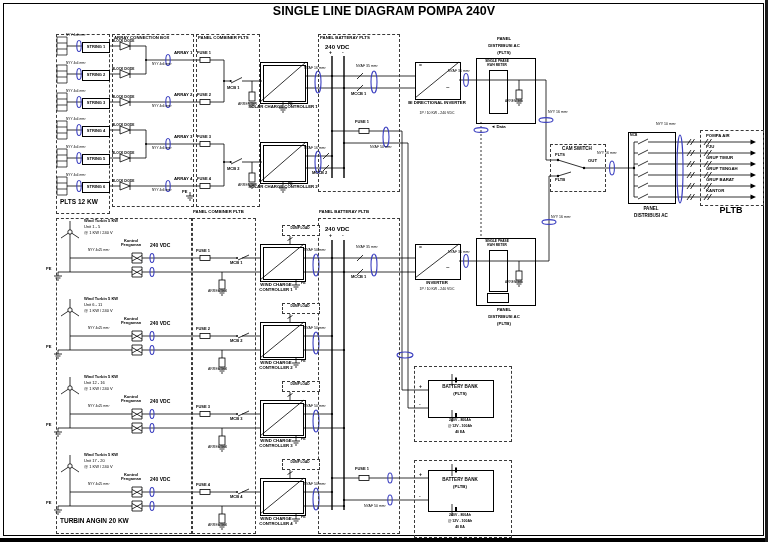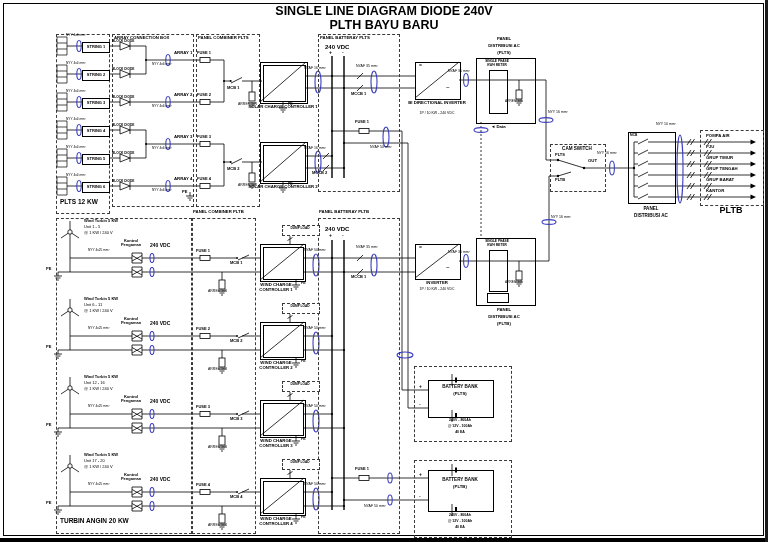--- a/index.html
+++ b/index.html
@@ -229,22 +229,21 @@
 <div class="box" style="left:487px;top:293px;width:20px;height:8px;border-width:0.8px"></div>
 <div class="box" style="left:628px;top:132px;width:46px;height:70px"></div>
 <div class="box" style="left:428px;top:380px;width:64px;height:36px"></div>
 <div class="box" style="left:428px;top:470px;width:64px;height:40px"></div>
 
 <div class="dash" style="left:282px;top:225px;width:36px;height:9px;background:#fff"></div>
 <div class="dash" style="left:282px;top:303px;width:36px;height:9px;background:#fff"></div>
 <div class="dash" style="left:282px;top:381px;width:36px;height:9px;background:#fff"></div>
 <div class="dash" style="left:282px;top:459px;width:36px;height:9px;background:#fff"></div>
 
-<span class="L f12" style="left:0;top:5px;width:768px;text-align:center">SINGLE LINE DIAGRAM DIODE 240V</span>
-<span class="L f12" style="left:0;top:19px;width:768px;text-align:center">PLTH BAYU BARU</span>
+<span class="L f12" style="left:0;top:5px;width:768px;text-align:center">SINGLE LINE DIAGRAM POMPA 240V</span>
 
 <span class="L f28 n" style="left:66px;top:34px">NYY 4x4 mm²</span>
 <span class="L f28 n" style="left:66px;top:62px">NYY 4x4 mm²</span>
 <span class="L f28 n" style="left:66px;top:90px">NYY 4x4 mm²</span>
 <span class="L f28 n" style="left:66px;top:118px">NYY 4x4 mm²</span>
 <span class="L f28 n" style="left:66px;top:146px">NYY 4x4 mm²</span>
 <span class="L f28 n" style="left:66px;top:174px">NYY 4x4 mm²</span>
 <div class="sbox" style="left:82px;top:41.5px;width:26px;height:9px">
       <span class="L f4" style="position:static">STRING 1</span>
     </div>

